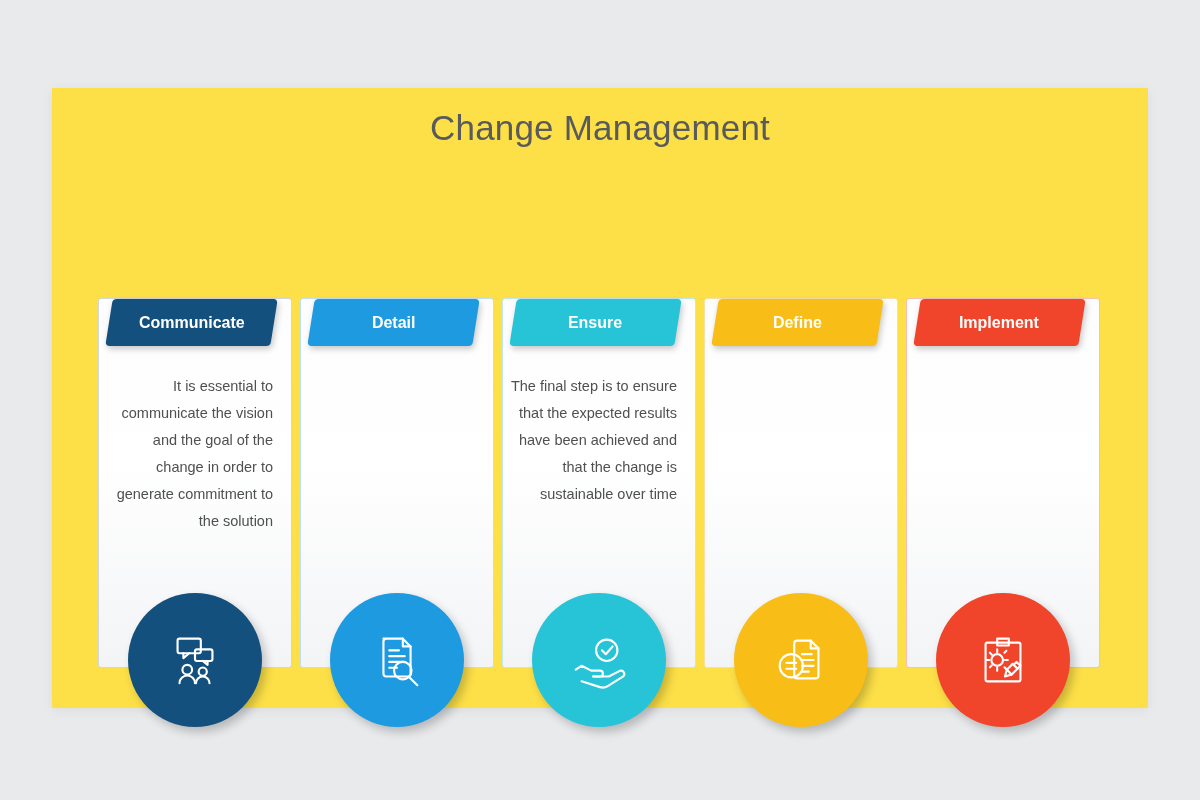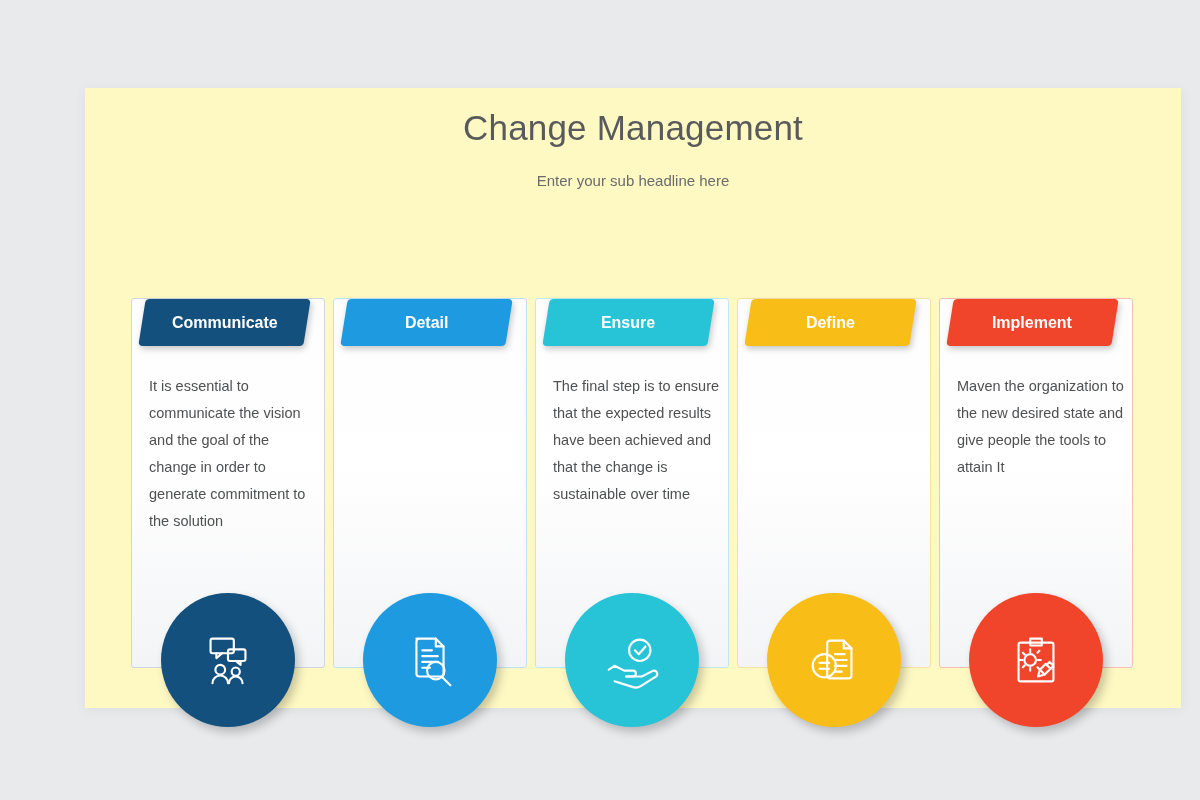--- a/index.html
+++ b/index.html
@@ -40,22 +40,22 @@
     top:85px;
     width:194px;
     height:370px;
     border:1px solid #d7dadd;
     border-radius:3px;
     background:linear-gradient(to bottom,#fdfdfd 0%,#ffffff 45%,#f3f4f6 100%);
     box-sizing:border-box;
   }
   .card-body{
     position:absolute;
-    top:74px;left:17px;width:170px;
-    text-align:left;
+    top:74px;left:4px;width:170px;
+    text-align:right;
     font-size:14.5px;
     line-height:27px;
     color:#4f5052;
   }
   .tab{
     position:absolute;
     top:0;
     width:165px;
     height:47px;
     border-radius:4px;
@@ -80,24 +80,23 @@
   .circle svg{ width:62px;height:62px; }
   .c0 .tab{ left:10px; }
   .c1 .tab{ left:10px; }
   .c2 .tab{ left:10px; }
   .c3 .tab{ left:10px; }
   .c4 .tab{ left:10px; }
 </style>
 </head>
 <body style="background: rgb(233, 234, 236);">
 
-<div id="slide" style="background: #fef9c3; margin-left: 33px;">
+<div id="slide" style="background: #fde047;">
 
   <div id="title">Change Management</div>
-  <div id="subtitle">Enter your sub headline here</div>
 
   <div id="cards">
 
     <div class="card c0" style="left: 0px; border-color: rgb(207, 214, 221);">
       <div class="tab" style="background: rgb(20, 80, 126);">
         <span>Communicate</span>
       </div>
       <div class="card-body">It is essential to communicate the vision and the goal of the change in order to generate commitment to the solution</div>
       <div class="circle" style="background: rgb(20, 80, 126);">
         <svg viewBox="0 0 64 64" fill="none" stroke="#ffffff" stroke-width="2.2" stroke-linecap="round" stroke-linejoin="round">
@@ -155,21 +154,20 @@
           <circle cx="22" cy="38" r="12"></circle>
           <path d="M17 35 h10 M17 41 h10"></path>
         </svg>
       </div>
     </div>
 
     <div class="card c4" style="left: 808px; border-color: rgb(247, 192, 180);">
       <div class="tab" style="background: rgb(240, 69, 42);">
         <span>Implement</span>
       </div>
-      <div class="card-body">Maven the organization to the new desired state and give people the tools to attain It</div>
       <div class="circle" style="background: rgb(240, 69, 42);">
         <svg viewBox="0 0 64 64" fill="none" stroke="#ffffff" stroke-width="2.2" stroke-linecap="round" stroke-linejoin="round">
           <path d="M16 14 h32 a2 2 0 0 1 2 2 v36 a2 2 0 0 1 -2 2 H16 a2 2 0 0 1 -2 -2 V16 a2 2 0 0 1 2 -2 z"></path>
           <path d="M26 10 h12 v7 H26 z"></path>
           <circle cx="26" cy="32" r="6"></circle>
           <path d="M26 24 v-3 M26 43 v-3 M18 32 h-3 M37 32 h-3 M20.5 26.5 l-2 -2 M33.5 39.5 l2 2 M20.5 37.5 l-2 2 M33.5 24.5 l2 -2"></path>
           <path d="M36 42 l6 -6 l5 5 l-6 6 z"></path>
           <path d="M47 41 l3 -3 l-4 -4 l-3 3"></path>
           <path d="M36 42 l-2 7 l7 -2"></path>
         </svg>

